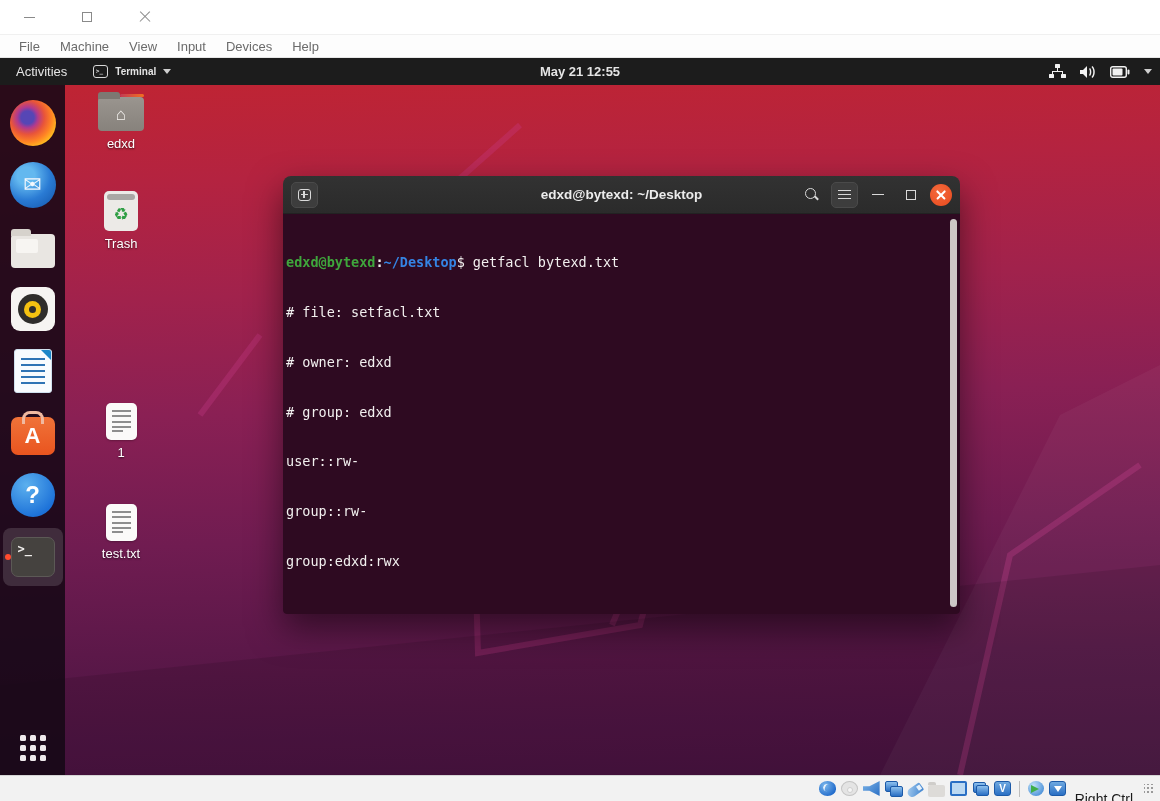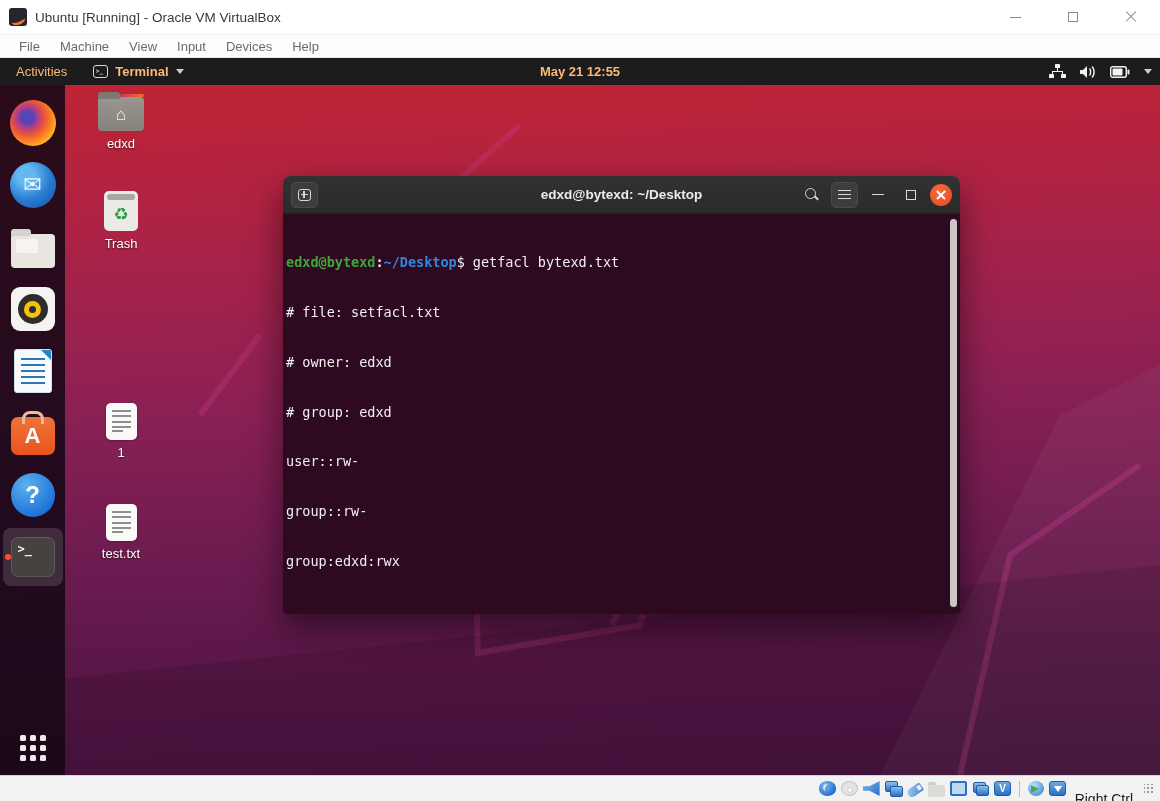--- a/index.html
+++ b/index.html
@@ -23,26 +23,26 @@
   .glyph-close::before { transform:rotate(45deg); } .glyph-close::after { transform:rotate(-45deg); }
 
   
   .menubar { height:23px; background:#fdfdfd; display:flex; align-items:center; padding-left:10px; gap:2px; border-bottom:1px solid #e6e6e6; }
   .menu-item { font-size:13px; color:#6b6b6b; padding:2px 9px; cursor:default; }
 
   
   .vm-screen { position:relative; width:1160px; height:717px; overflow:hidden; }
 
   
-  .topbar { position:absolute; left:0; top:0; width:1160px; height:27px; background:#1c1c1c; color:#fdba74; z-index:30; display:flex; align-items:center; }
+  .topbar { position:absolute; left:0; top:0; width:1160px; height:27px; background:#1c1c1c; color:#e5e5e5; z-index:30; display:flex; align-items:center; }
   .tb-activities { font-size:13px; padding:0 16px; height:100%; display:flex; align-items:center; }
   .tb-appmenu { display:flex; align-items:center; gap:7px; padding:0 10px; height:100%; }
   .tb-termicon { width:15px; height:13px; border:1.4px solid #d8d8d8; border-radius:3px; position:relative; }
   .tb-termicon::before { content:">_"; position:absolute; left:1.5px; top:0.5px; font:bold 6px "DejaVu Sans Mono", monospace; color:#d8d8d8; }
-  .tb-applabel { font-size:13px; font-weight:700; }
+  .tb-applabel { font-size:10px; font-weight:700; }
   .caret-down { width:0; height:0; border-left:4px solid transparent; border-right:4px solid transparent; border-top:5px solid #cfcfcf; }
   .tb-clock { position:absolute; left:0; right:0; text-align:center; font-size:13px; font-weight:700; pointer-events:none; }
   .tb-right { margin-left:auto; display:flex; align-items:center; gap:14px; padding-right:8px; }
   .tb-right svg { display:block; }
 
   
   .desktop { position:absolute; left:0; top:27px; width:1160px; height:690px;
       background:linear-gradient(178deg,#bf2433 0%,#b42340 14%,#a1224c 30%,#8a2054 46%,#701c51 64%,#571747 82%,#471340 100%); overflow:hidden; }
   .wall-lines { position:absolute; inset:0; pointer-events:none; }
 
@@ -155,24 +155,20 @@
   .sb-hostkey { font-size:14px; color:#1a1a1a; padding:0 4px; white-space:nowrap;margin-top:20px; }
   .sb-grip { width:10px; height:10px; margin-left:2px;
       background:radial-gradient(circle, #9a9a9a 1px, transparent 1.2px); background-size:4px 4px; background-position:bottom right; }
 </style>
 </head>
 <body>
 
 <div class="vbox-window">
 
   <div class="titlebar">
-    <div class="titlebar-left">
-      <span class="vbox-appicon"></span>
-      <span class="titlebar-title">Ubuntu [Running] - Oracle VM VirtualBox</span>
-    </div>
     <div class="win-controls">
       <div class="win-btn">
           <span class="glyph-min"></span>
         </div>
       <div class="win-btn">
           <span class="glyph-max"></span>
         </div>
       <div class="win-btn">
           <span class="glyph-close"></span>
         </div>

